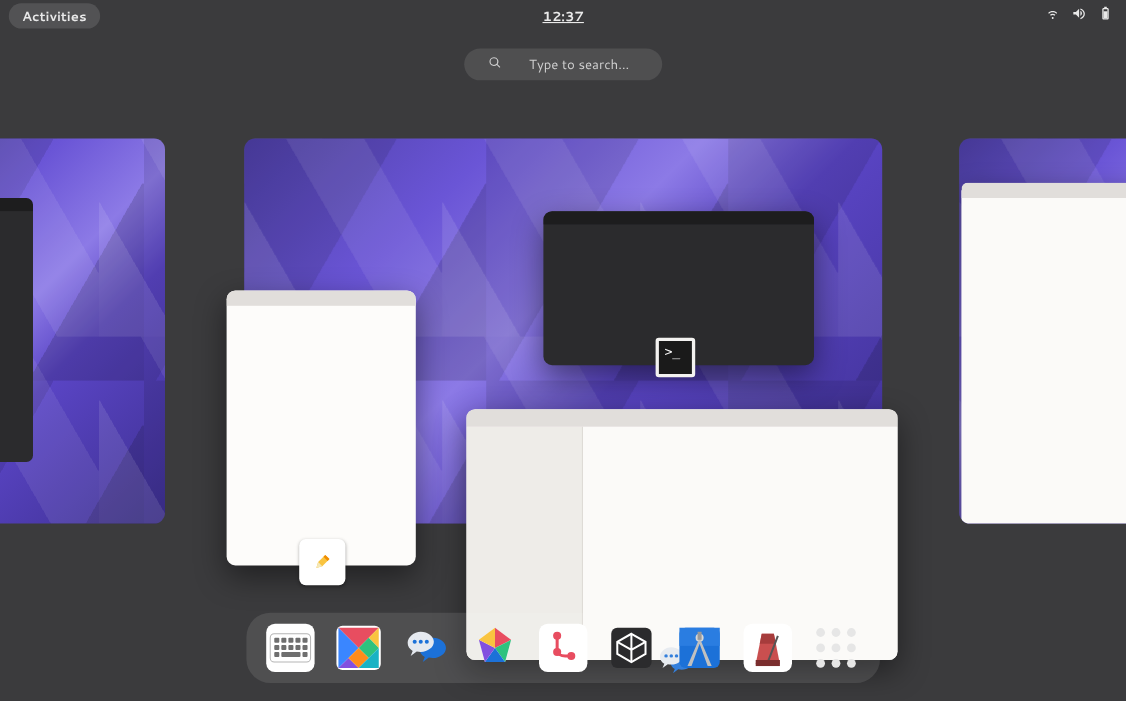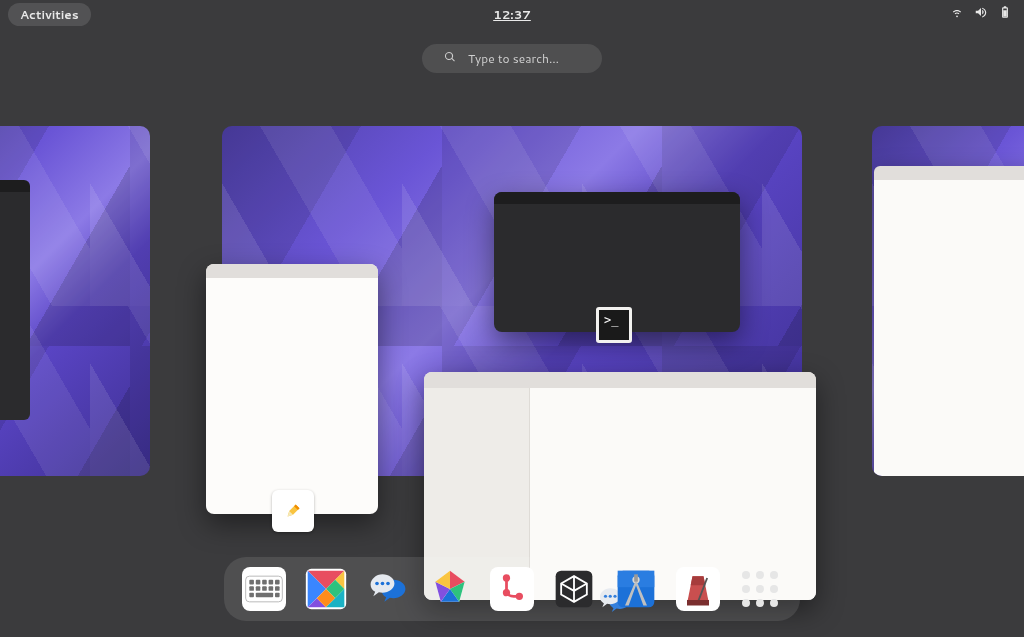--- a/index.html
+++ b/index.html
@@ -54,21 +54,21 @@
   top: 44px;
   left: 50%;
   transform: translateX(-50%);
 }
 .search-pill {
   background: rgba(255,255,255,0.10);
   border-radius: 18px;
   padding: 6px 22px;
   display: flex;
   align-items: center;
-  gap: 12px;
+  gap: 25px;
   font-size: 12px;
   color: #cfcfcf;
   min-width: 180px;
 }
 .search-pill svg { width: 12px; height: 12px; fill: #cfcfcf; }
 
 
 .workspaces {
   position: absolute;
   top: 96px;

